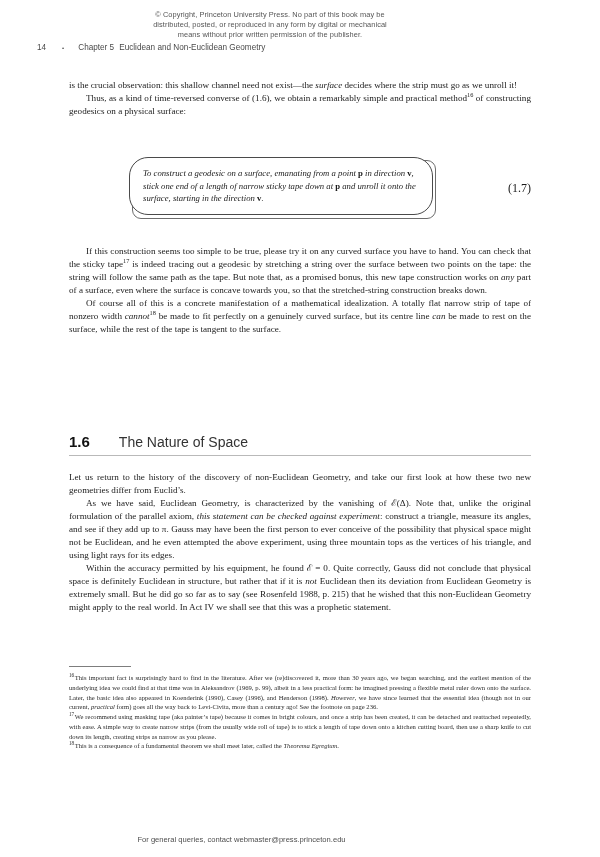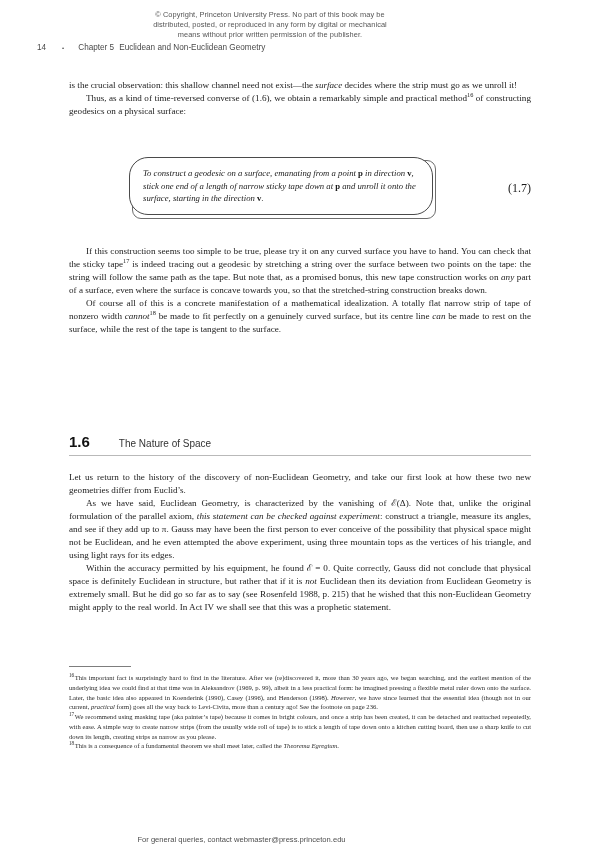--- a/index.html
+++ b/index.html
@@ -143,21 +143,21 @@
     display: block;
     font-family: "Liberation Sans", "DejaVu Sans", sans-serif;
     white-space: nowrap;
   }
   .section-head .num {
     font-size: 15px;
     font-weight: bold;
     color: #111;
   }
   .section-head .title {
-    font-size: 10px;
+    font-size: 14px;
     font-weight: 400;
     color: #333;
     margin-left: 29px;
   }
   .section-rule {
     position: absolute;
     left: 69px;
     top: 455px;
     width: 462px;
     height: 1px;

